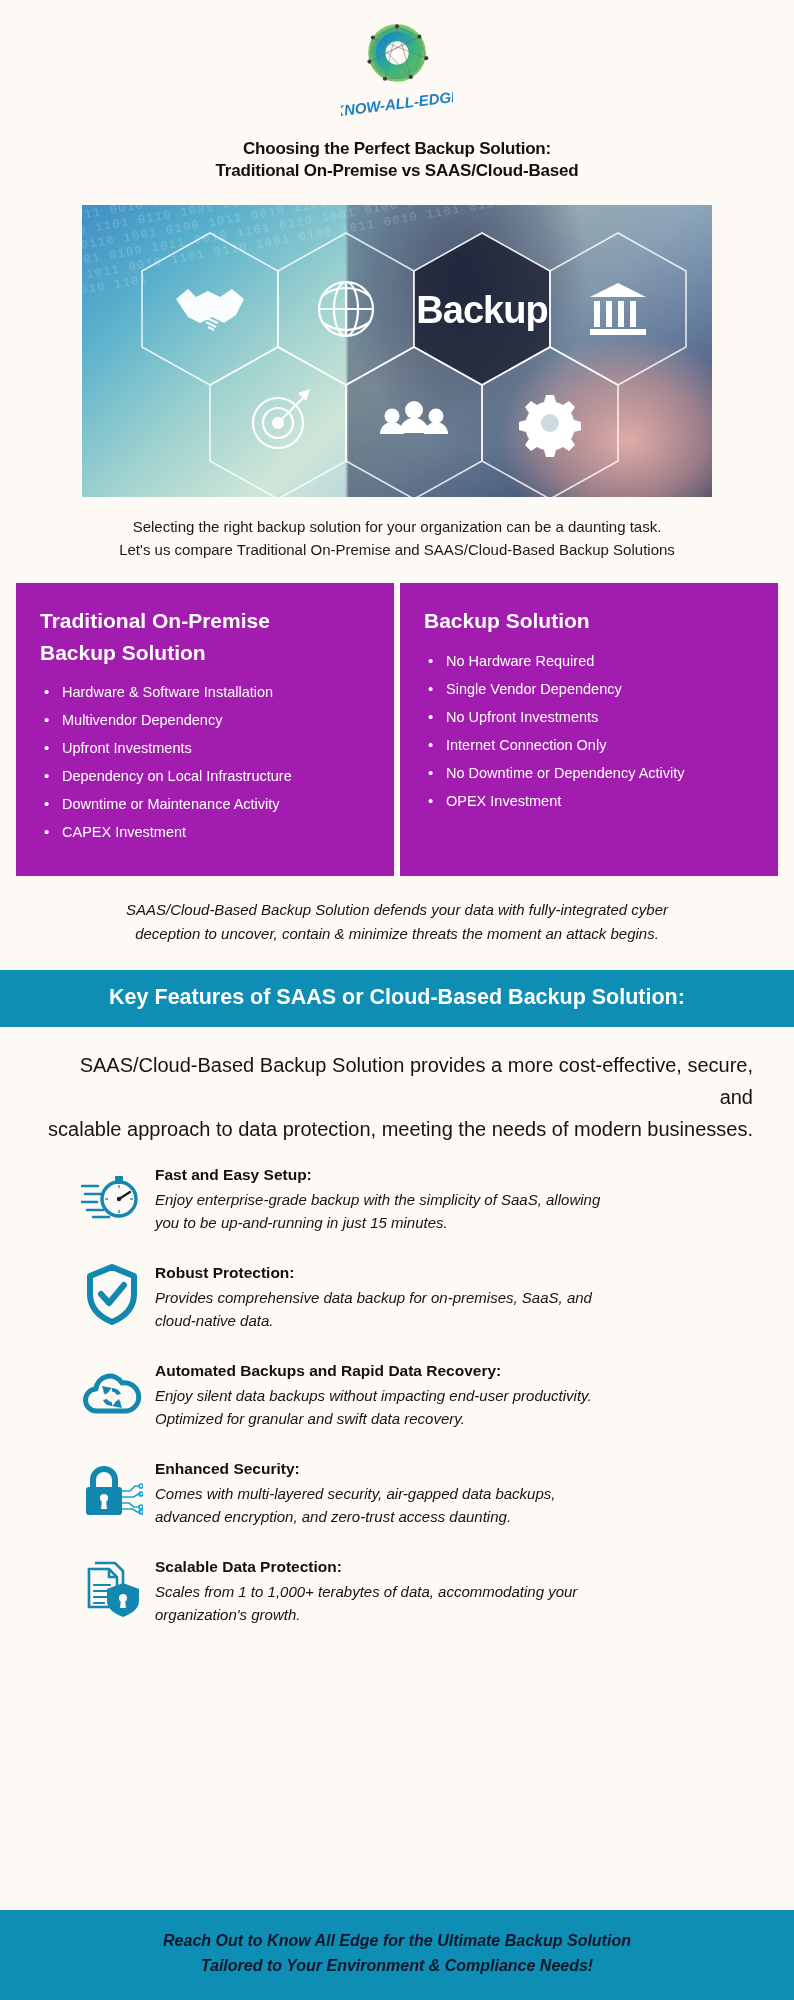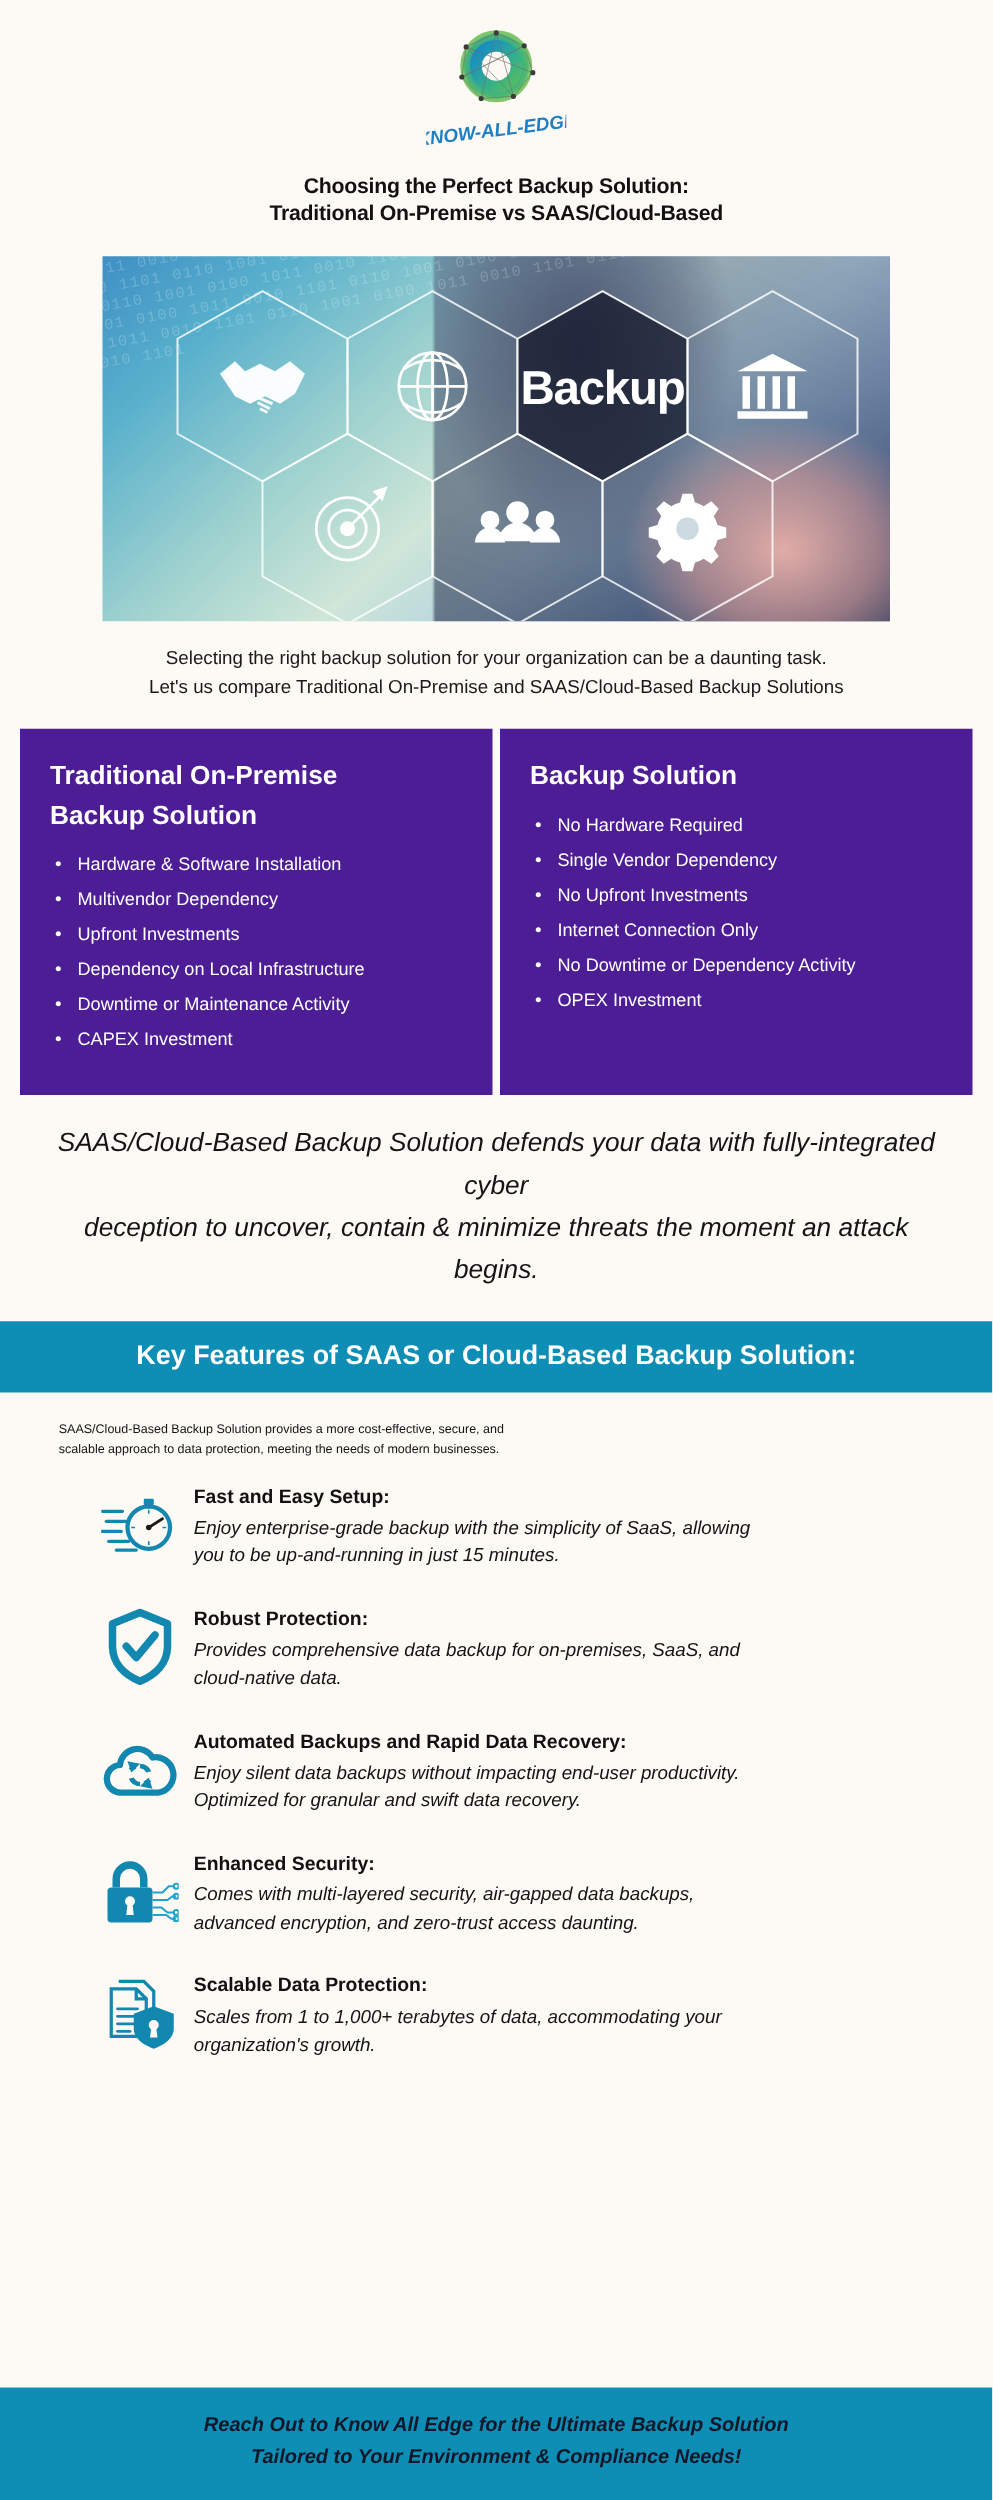--- a/index.html
+++ b/index.html
@@ -106,21 +106,21 @@
 
   
   .compare {
     margin: 22px auto 0;
     width: 762px;
     display: flex;
     gap: 6px;
   }
   .card {
     flex: 1;
-    background: #4c1d95;
+    background: #a21caf;
     color: #ffffff;
     padding: 22px 24px 26px 24px;
   }
   .card-title {
     font-size: 21px;
     font-weight: bold;
     line-height: 1.5;
     margin-bottom: 14px;
   }
   .card-title .line { display: block; }
@@ -139,21 +139,21 @@
     top: -1px;
     font-size: 15px;
   }
 
   
   .quote {
     margin: 22px auto 0;
     width: 730px;
     text-align: center;
     font-style: italic;
-    font-size: 21px;
+    font-size: 15px;
     line-height: 1.6;
     color: #141414;
   }
   .quote .line { display: block; }
 
   
   .banner {
     margin-top: 24px;
     width: 794px;
     background: #0e8eb4;
@@ -164,24 +164,25 @@
     font-weight: bold;
     color: #ffffff;
     text-align: center;
     line-height: 1.3;
   }
 
   
   .lead {
     margin: 22px auto 0;
     width: 712px;
-    font-size: 10px;
+    font-size: 20px;
     line-height: 1.6;
     color: #141414;
     padding-left: 6px;
+    text-align: right;
   }
   .lead .line { display: block; }
 
   
   .features {
     margin: 18px auto 0;
     width: 700px;
     padding-left: 28px;
   }
   .feature {

